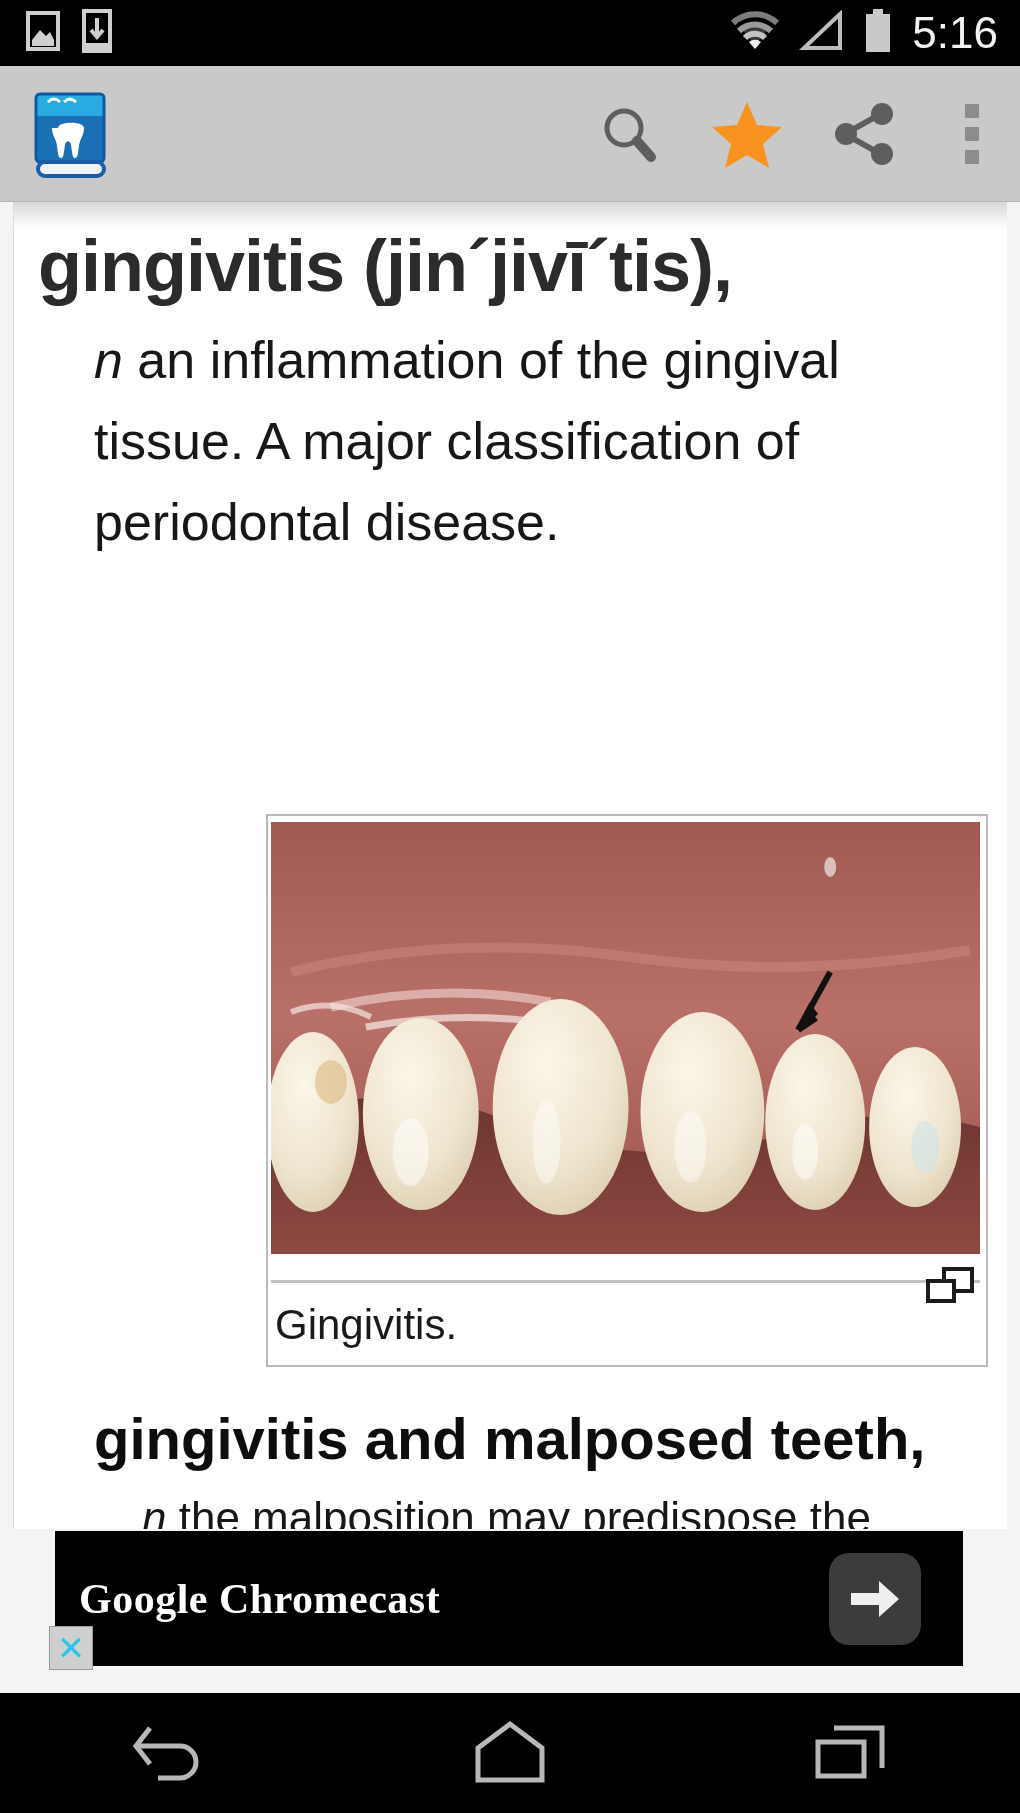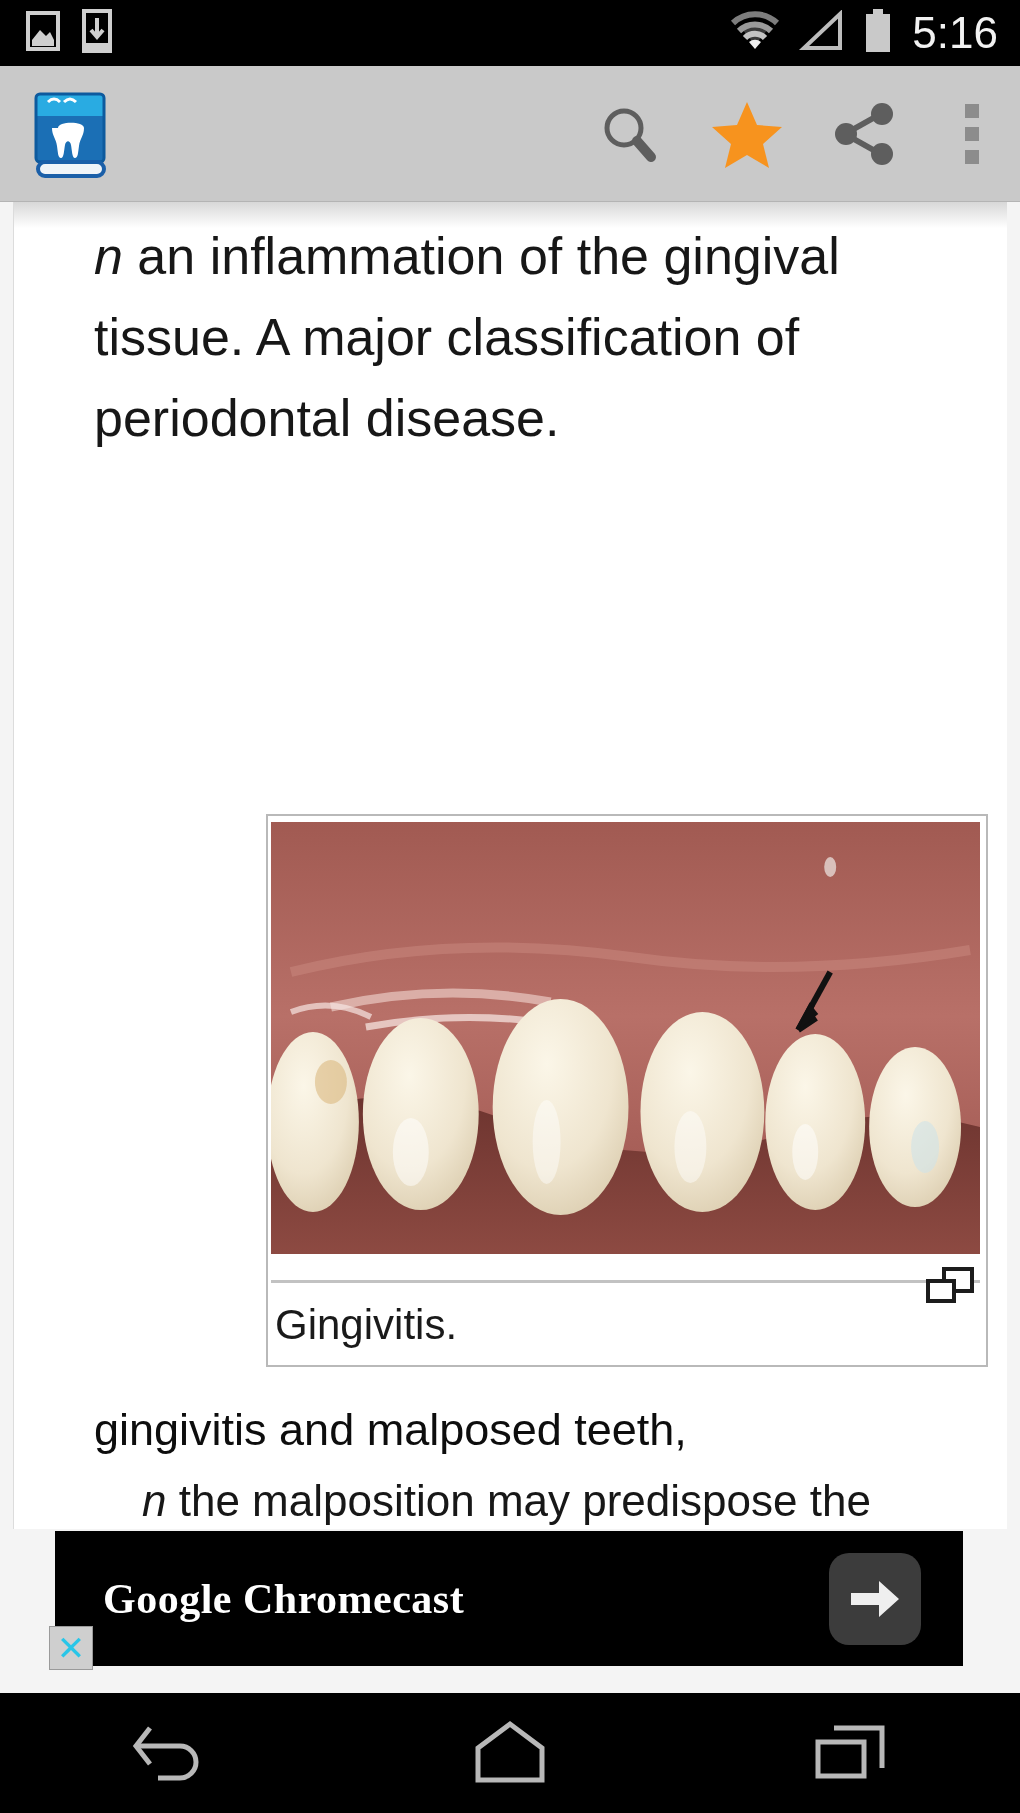--- a/index.html
+++ b/index.html
@@ -68,36 +68,36 @@
     background: #8e4a44;
   }
   .caption-sep { height: 3px; background: #c2c2c2; margin-top: 26px; }
   .caption-row { position: relative; height: 84px; display: flex; align-items: center; }
   .caption-text { font-size: 42px; color: #1a1a1a; padding-left: 4px; }
   .expand-icon { position: absolute; right: 4px; top: -18px; }
 
   
   .sub-entry {
     margin: 0 60px 0 80px; padding-top: 18px;
-    font-size: 45px; font-weight: normal; color: #0d0d0d; line-height: 1.35;
+    font-size: 58px; font-weight: bold; color: #0d0d0d; line-height: 1.35;
   }
   .sub-def {
     margin: 6px 50px 0 128px;
     font-size: 44px; line-height: 1.56; color: #171717;
   }
   .sub-def .pos { font-style: italic; }
 
   
   .ad {
     position: absolute; left: 55px; top: 1531px; width: 908px; height: 135px;
     background: #000; display: flex; align-items: center;
   }
   .ad-title {
     color: #fff; font-family: "Liberation Serif", serif; font-weight: bold;
-    font-size: 42px; margin-left: 48px; letter-spacing: 0.5px; text-align: right;
+    font-size: 42px; margin-left: 24px; letter-spacing: 0.5px; text-align: right;
   }
   .ad-cta {
     margin-left: auto; margin-right: 42px;
     width: 92px; height: 92px; border-radius: 20px; background: #3c3c3c;
     display: flex; align-items: center; justify-content: center;
   }
   .ad-close {
     position: absolute; left: -6px; bottom: -4px;
     width: 44px; height: 44px; background: #cfcfcf;
     border: 1px solid #9a9a9a;
@@ -195,20 +195,21 @@
           <rect x="2" y="1" width="14" height="14" fill="#8c8c8c"></rect>
           <rect x="2" y="24" width="14" height="14" fill="#8c8c8c"></rect>
           <rect x="2" y="47" width="14" height="14" fill="#8c8c8c"></rect>
         </svg>
       </div>
     </div>
   </div>
 
   <div class="content">
 
+    <div class="entry-title">gingivitis (jin´jivī´tis),</div>
 
     <div class="def-block">
       <span class="pos">n</span><span> an inflammation of the gingival tissue. A major classification of periodontal disease.</span>
     </div>
 
     <div class="figure">
       <div class="photo">
         <svg width="100%" height="100%" viewBox="0 0 710 432" preserveAspectRatio="none">
           <defs>
             <linearGradient id="gum" x1="0" y1="0" x2="0" y2="1">

